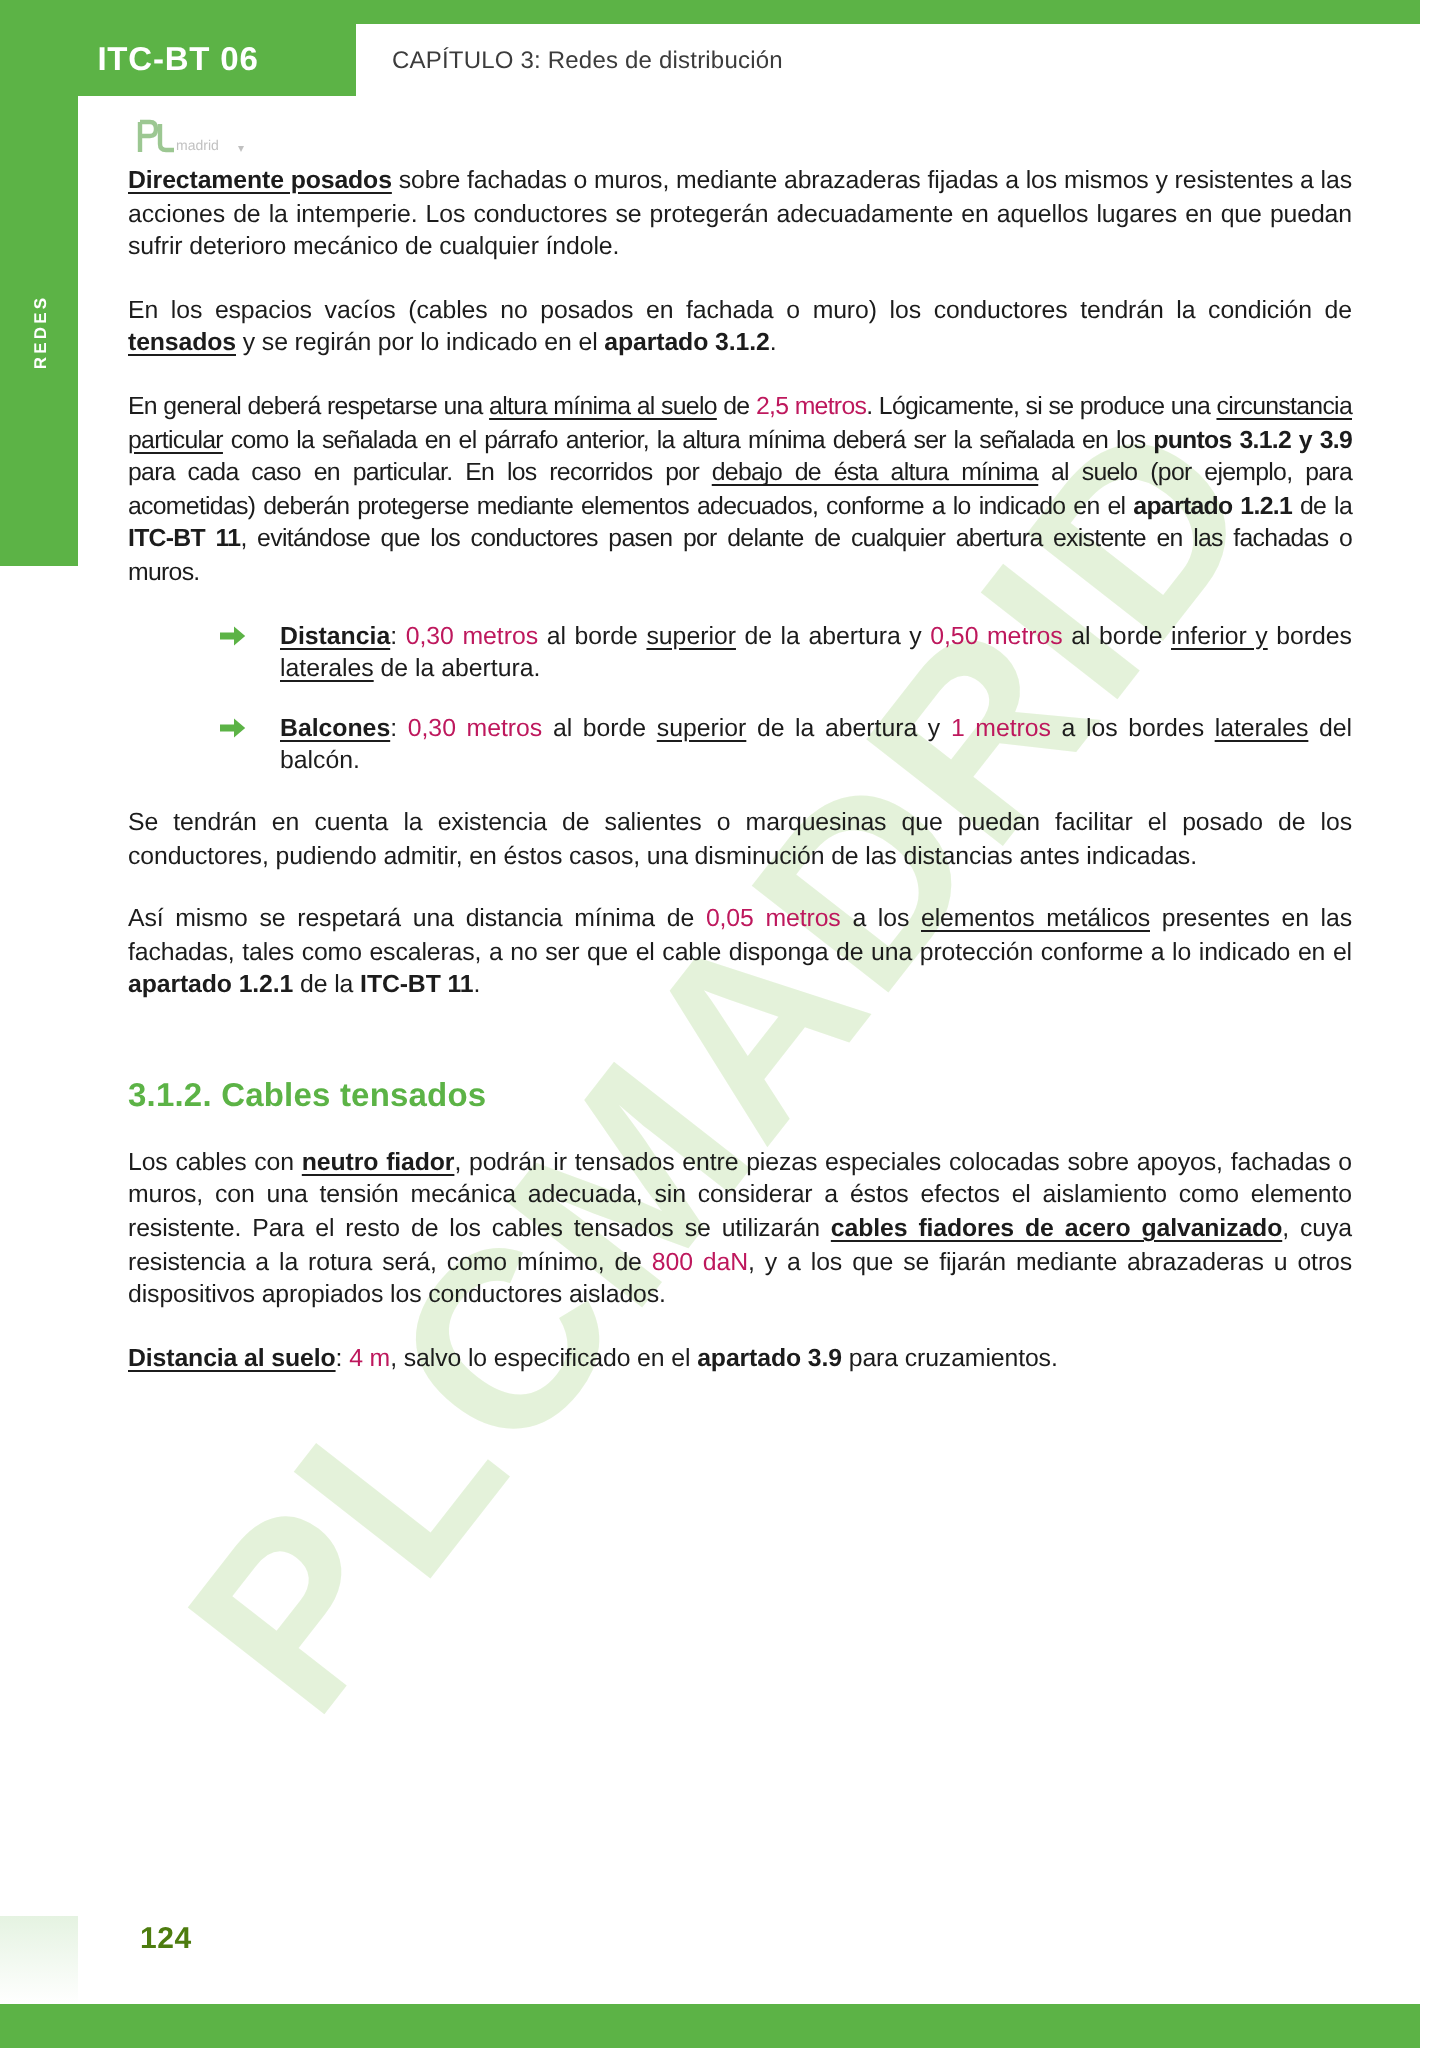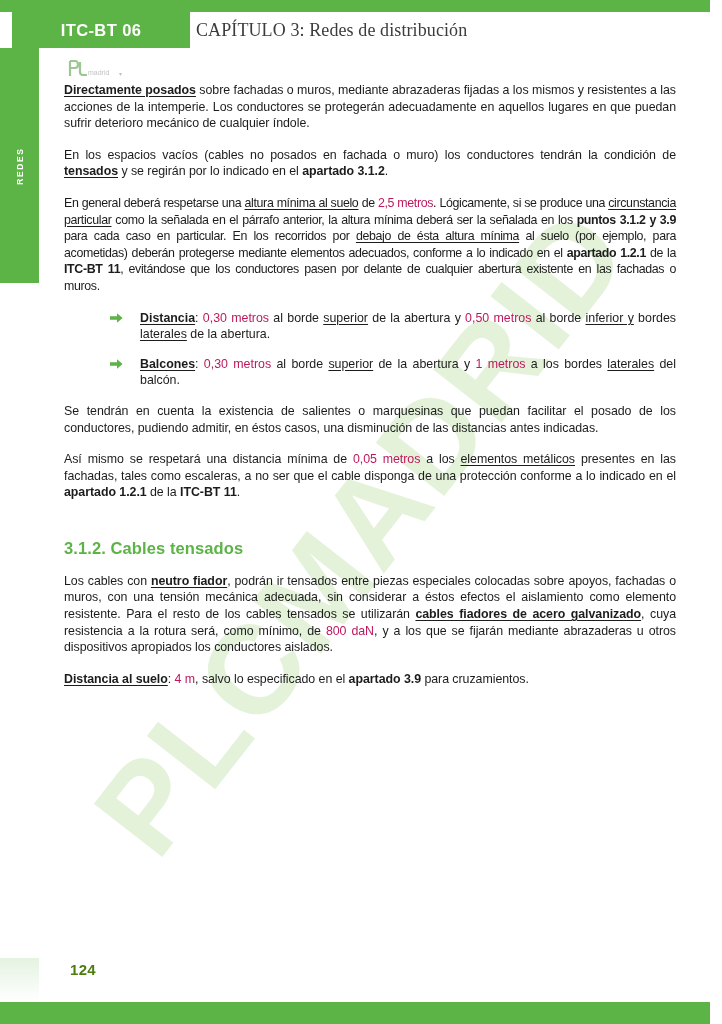--- a/index.html
+++ b/index.html
@@ -42,21 +42,21 @@
   
   .header {
     position: absolute;
     left: 0;
     top: 12px;
     width: 710px;
     height: 36px;
   }
   .header-code-block {
     position: absolute;
-    left: 12px;
+    left: 0;
     top: 0;
     width: 178px;
     height: 36px;
     background: #5cb346;
     display: flex;
     align-items: center;
     justify-content: center;
   }
   .header-code {
     color: #ffffff;
@@ -65,24 +65,23 @@
     letter-spacing: 0.4px;
   }
   .header-chapter {
     position: absolute;
     left: 196px;
     top: 0;
     height: 36px;
     display: flex;
     align-items: center;
     color: #3c3c3c;
-    font-size: 18px;
+    font-size: 12px;
     font-weight: normal;
     letter-spacing: 0.1px;
-    font-family: Liberation Serif, serif;
   }
 
   
   .side-tab {
     position: absolute;
     left: 0;
     top: 48px;
     width: 39px;
     height: 235px;
     background: #5cb346;

